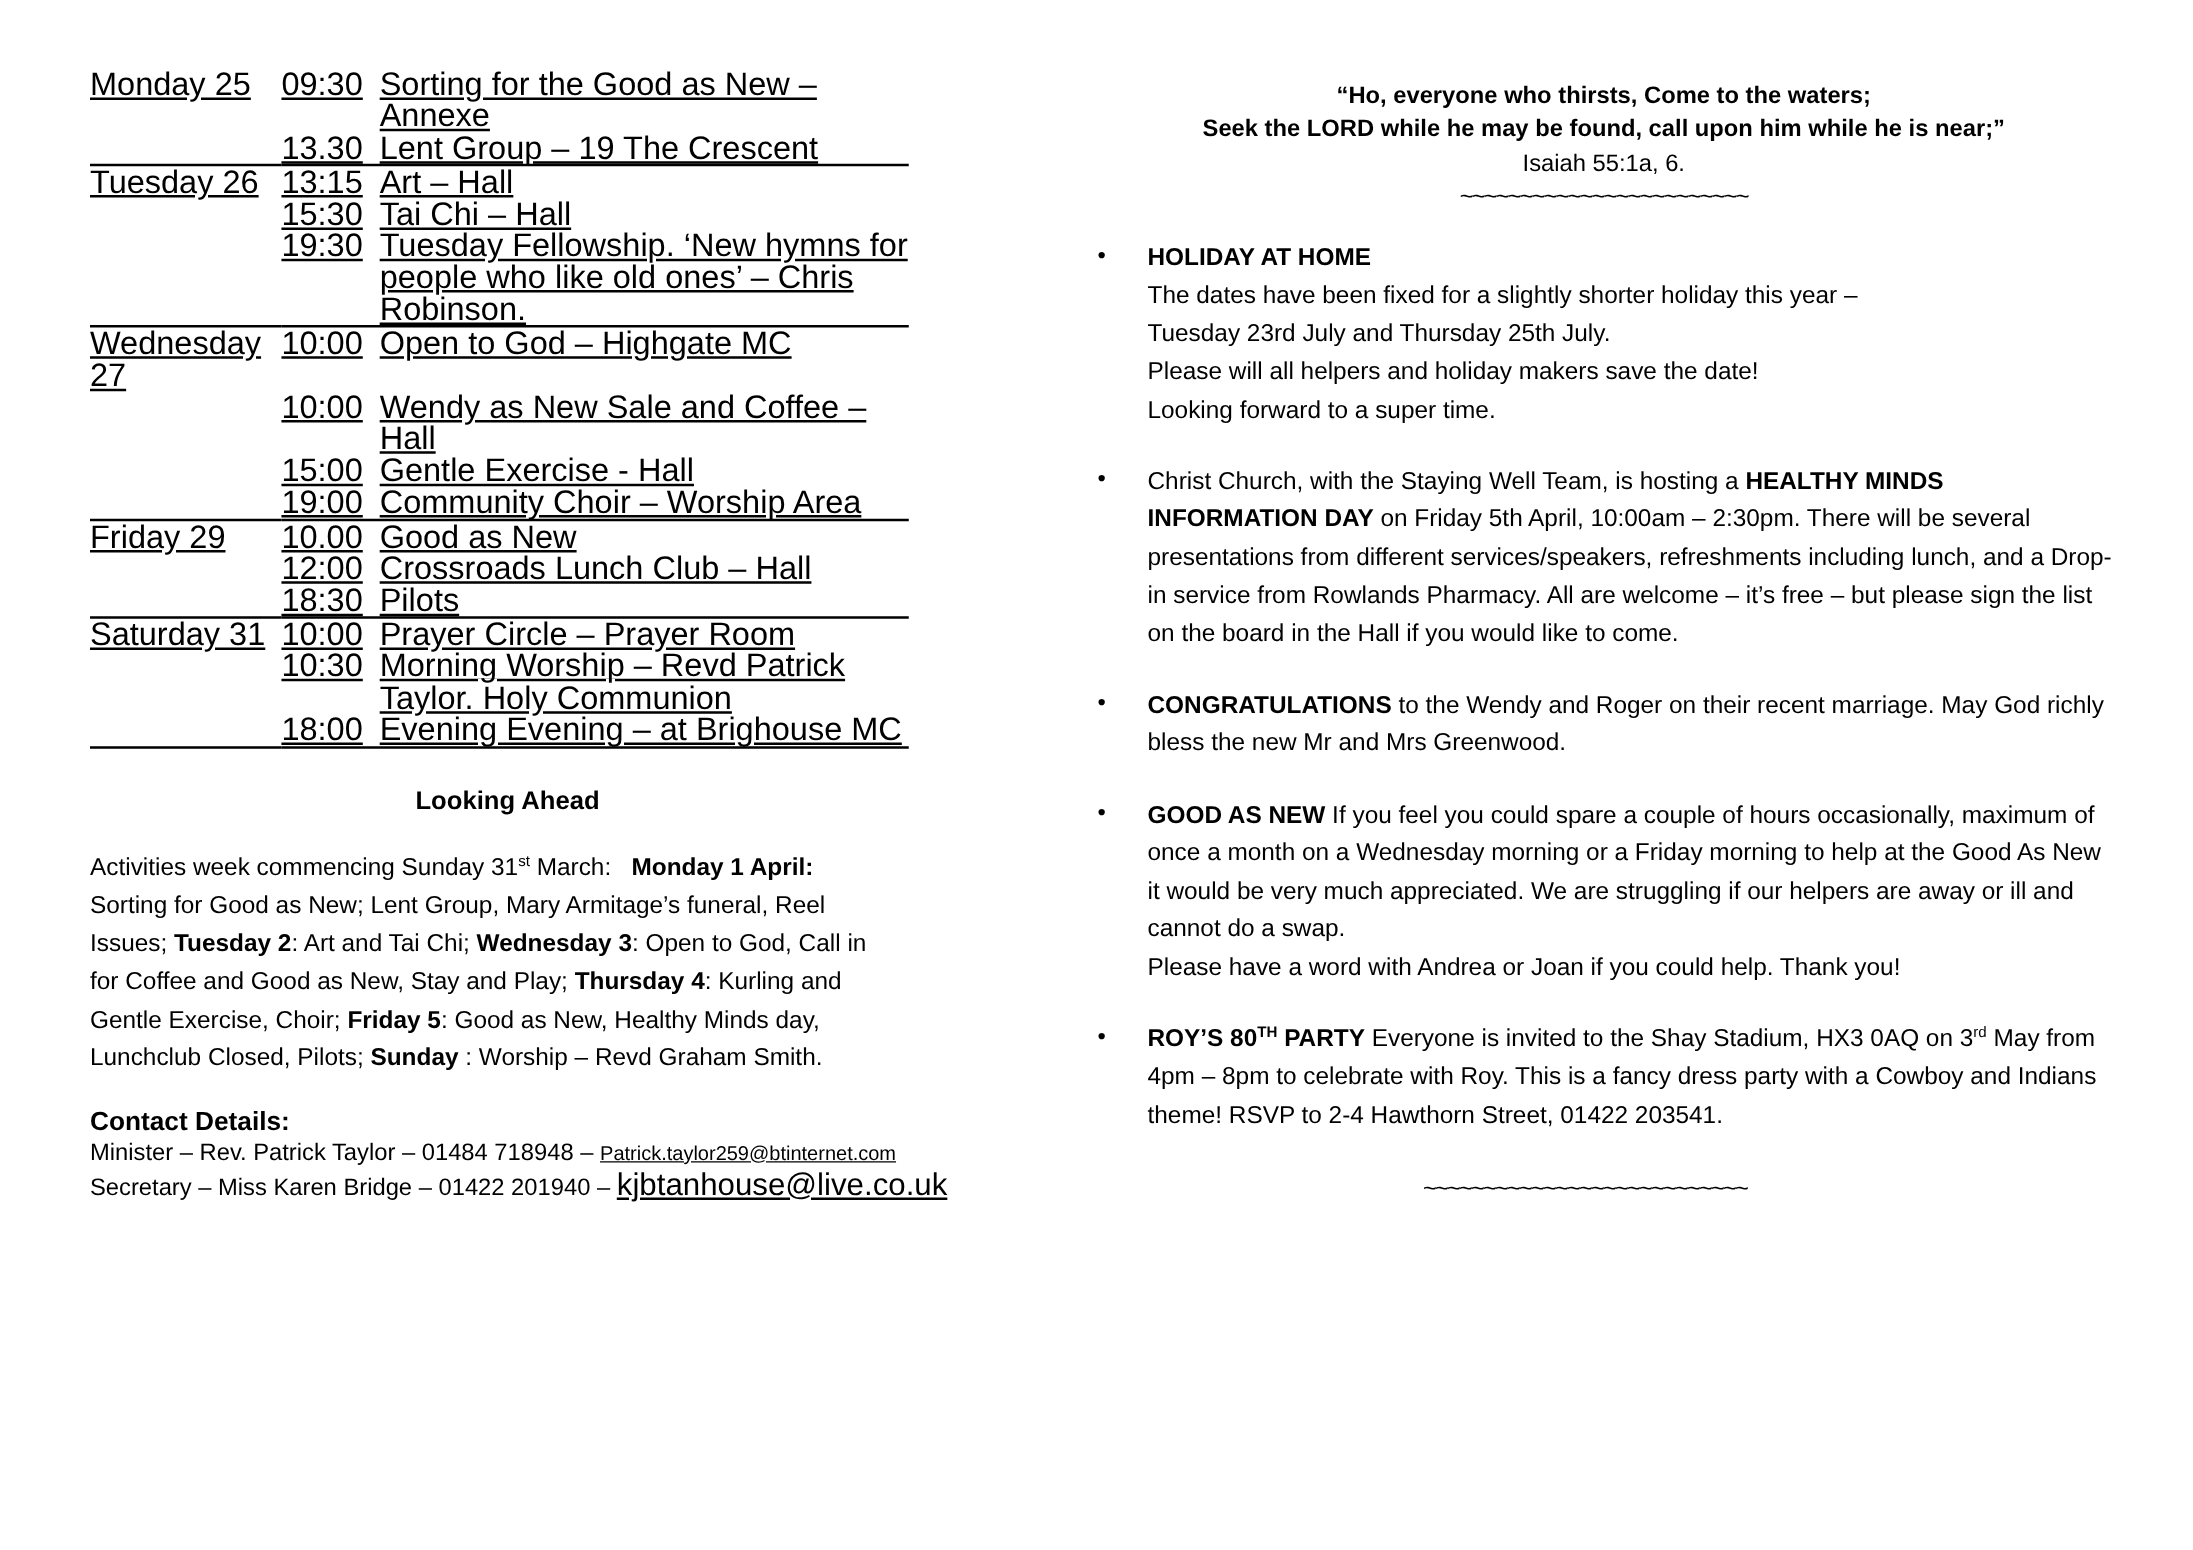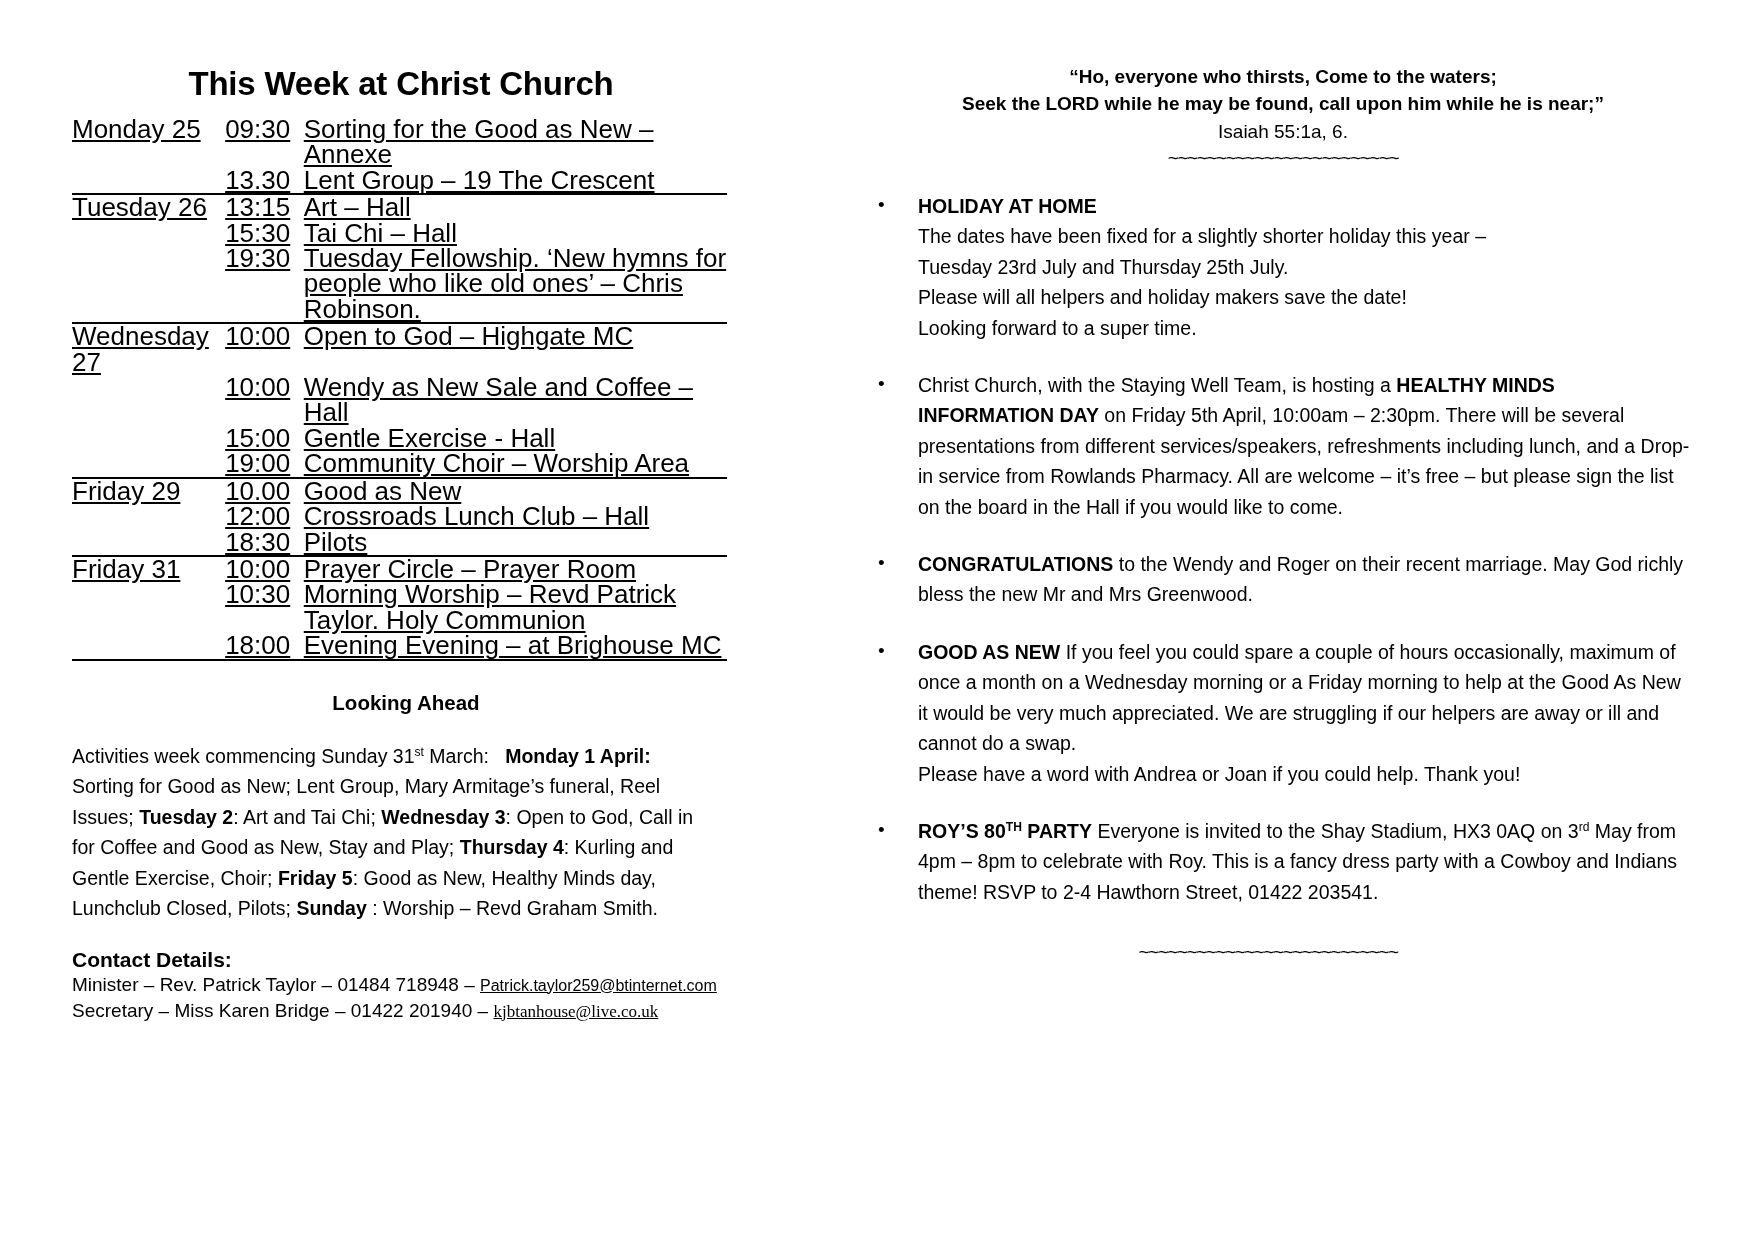--- a/index.html
+++ b/index.html
@@ -88,23 +88,22 @@
   }
   .contact-line {
     font-size: 19px;
     line-height: 25px;
   }
   .email-sm {
     font-size: 16px;
     text-decoration: underline;
   }
   .email-lg {
-    font-size: 17px;
+    font-size: 25px;
     text-decoration: underline;
-    font-family: Liberation Serif, serif;
   }
 
   
   .col-right {
     width: 880px;
     box-sizing: border-box;
     padding-left: 26px;
     padding-top: 8px;
   }
   .verse {
@@ -158,21 +157,20 @@
   .notice-line { display: block; }
   .notices b { font-weight: bold; }
 </style>
 </head>
 <body>
 
 <div class="page">
 
   <div class="col-left">
 
-    <div class="main-title">This Week at Christ Church</div>
 
     <table class="schedule">
       <tbody id="schedule-body">
           <tr class="day-group first-group">
             <td class="c-day">Monday 25</td>
             <td class="c-time">09:30</td>
             <td class="c-event">Sorting for the Good as New – Annexe</td>
           </tr>
           <tr>
             <td class="c-day"></td>
@@ -223,21 +221,21 @@
             <td class="c-day"></td>
             <td class="c-time">12:00</td>
             <td class="c-event">Crossroads Lunch Club – Hall</td>
           </tr>
           <tr>
             <td class="c-day"></td>
             <td class="c-time">18:30</td>
             <td class="c-event">Pilots</td>
           </tr>
           <tr class="day-group">
-            <td class="c-day">Friday 31</td>
+            <td class="c-day">Saturday 31</td>
             <td class="c-time">10:00</td>
             <td class="c-event">Prayer Circle – Prayer Room</td>
           </tr>
           <tr>
             <td class="c-day"></td>
             <td class="c-time">10:30</td>
             <td class="c-event">Morning Worship – Revd Patrick Taylor. Holy Communion</td>
           </tr>
           <tr class="last-rule">
             <td class="c-day"></td>

